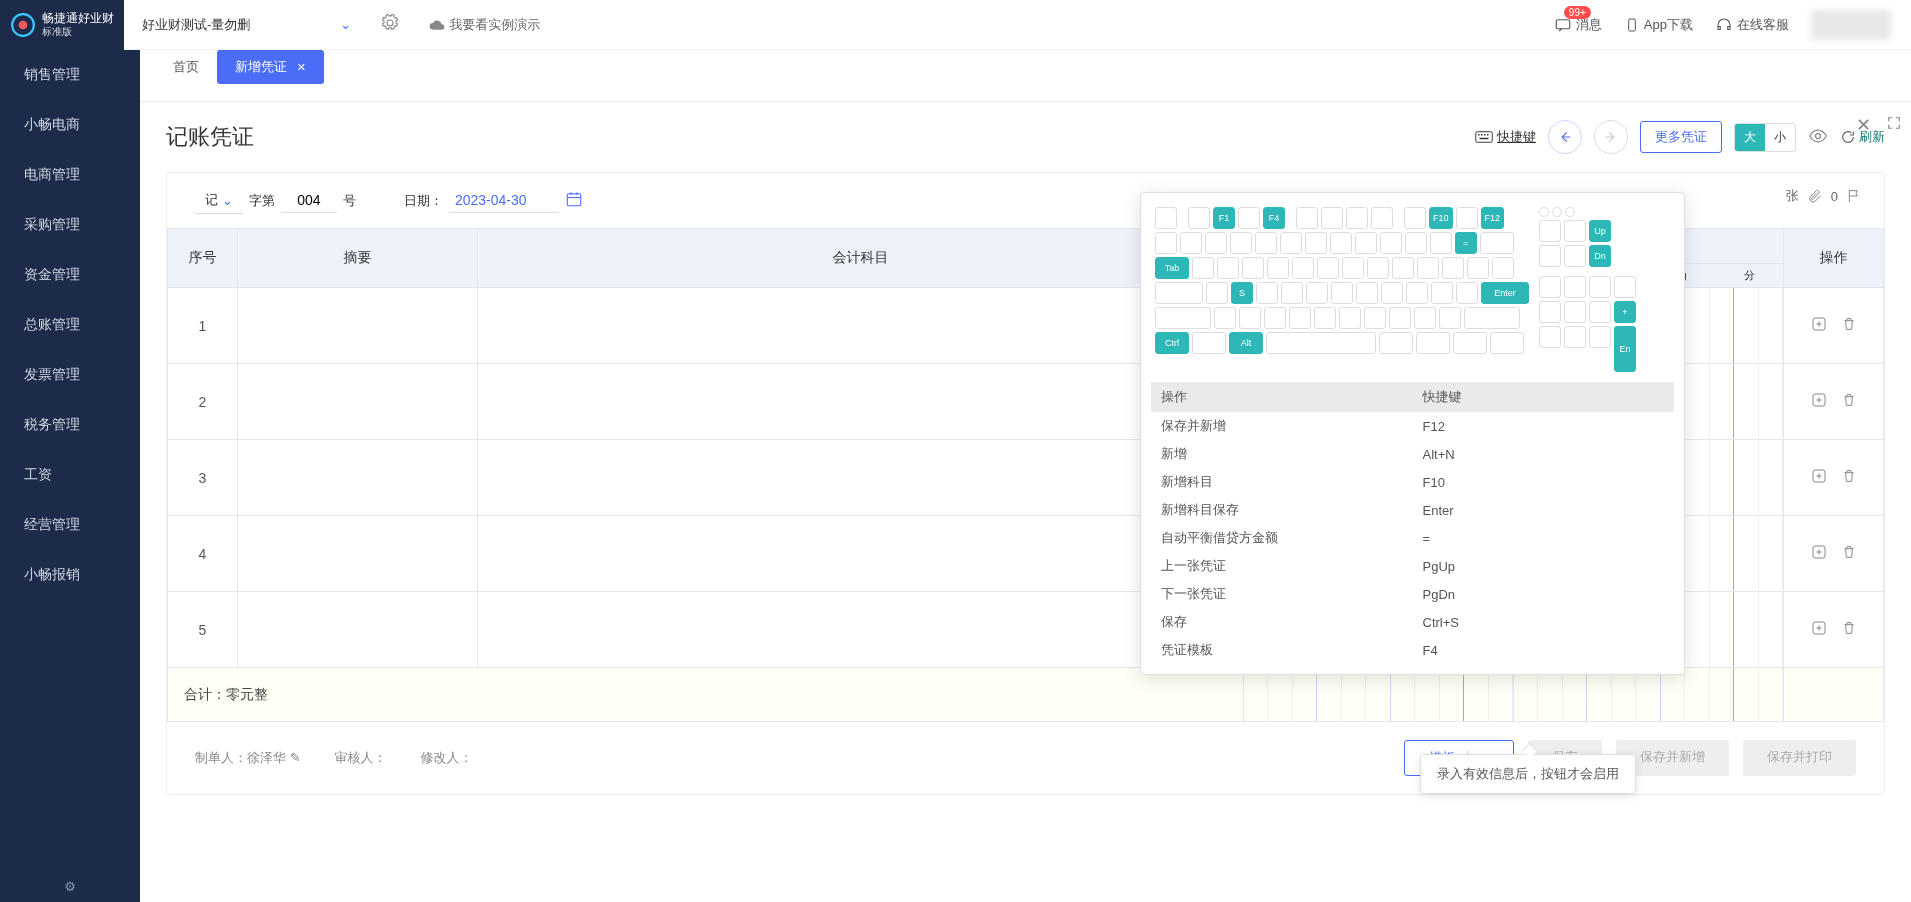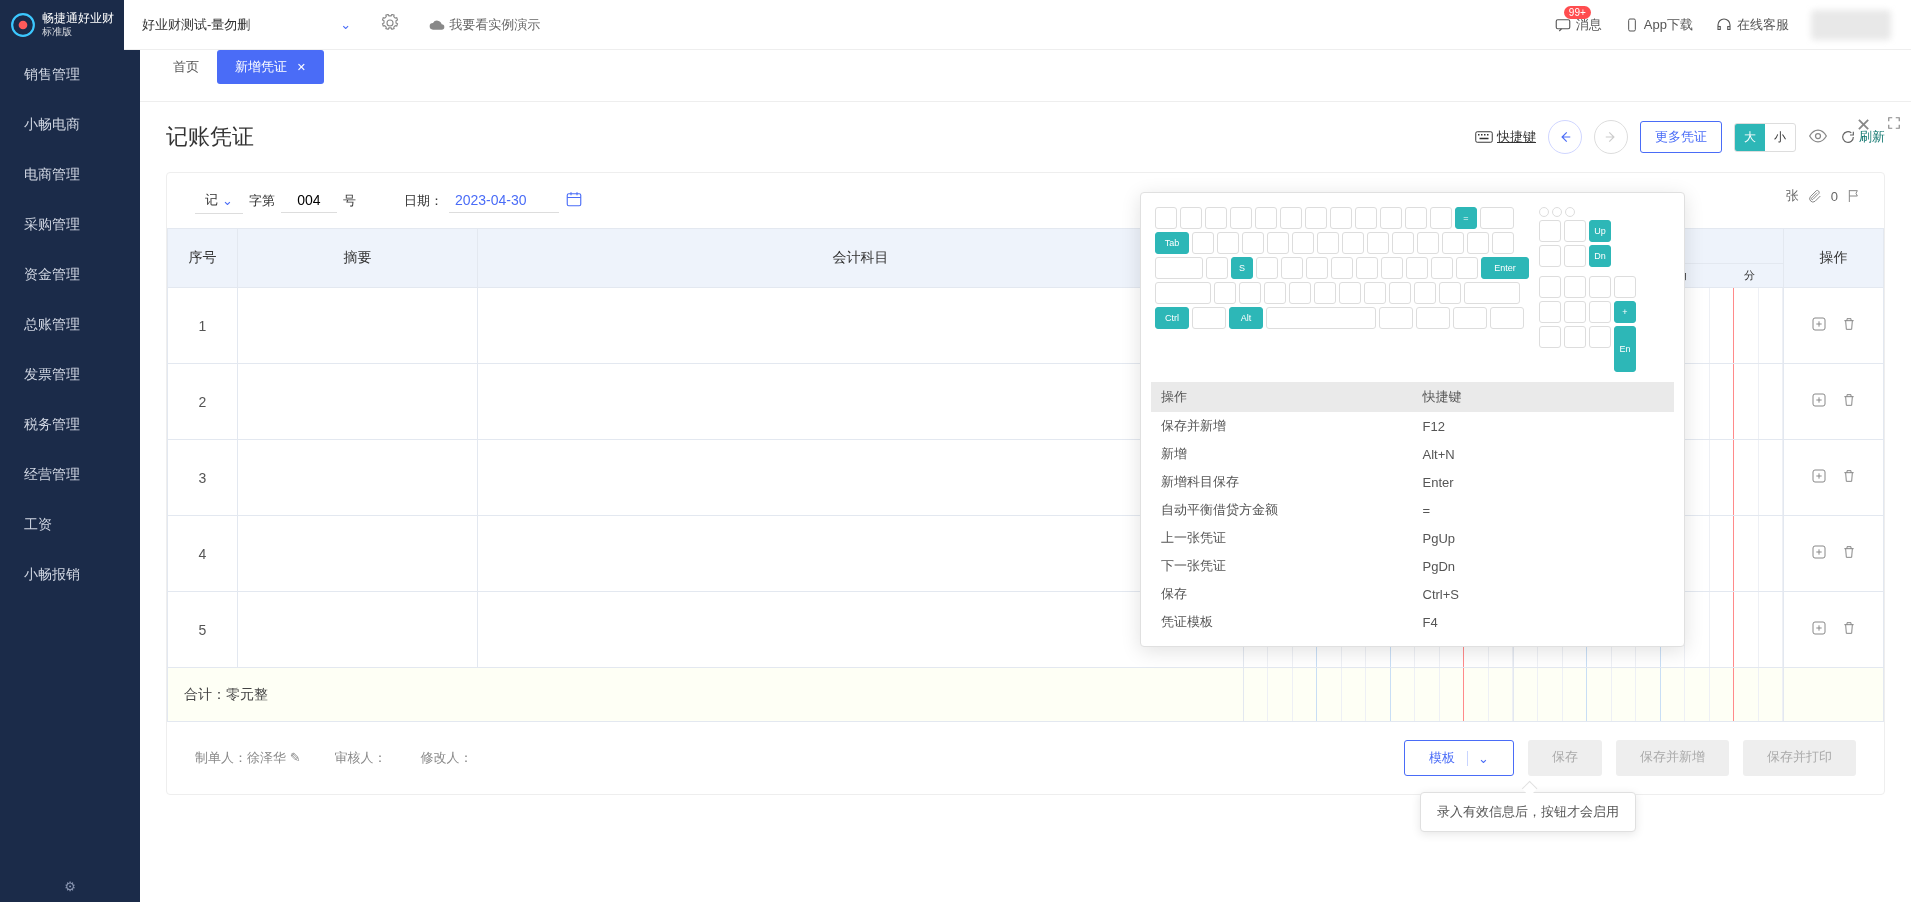--- a/index.html
+++ b/index.html
@@ -172,22 +172,22 @@
 
 <div class="sidebar">
   <div class="menu-item">销售管理</div>
   <div class="menu-item">小畅电商</div>
   <div class="menu-item">电商管理</div>
   <div class="menu-item">采购管理</div>
   <div class="menu-item">资金管理</div>
   <div class="menu-item">总账管理</div>
   <div class="menu-item">发票管理</div>
   <div class="menu-item">税务管理</div>
+  <div class="menu-item">工资</div>
   <div class="menu-item">经营管理</div>
-  <div class="menu-item">工资</div>
   <div class="menu-item">小畅报销</div>
   <div class="gear-footer">⚙</div>
 </div>
 
 <div class="main">
 
   <div class="tabs">
     <div class="tab">首页</div>
     <div class="tab active">
       <span>新增凭证</span>
@@ -592,20 +592,35 @@
       </div>
     </div>
   </div>
 </div>
 
 <div class="shortcut-popover">
   <div class="kb-area">
     <div class="kb-main">
       <div class="kb-row">
         <div class="key"></div>
+          <div class="key" style="margin-left:8px"></div>
+          <div class="key hl">F1</div>
+          <div class="key"></div>
+          <div class="key hl">F4</div>
+        <div class="key" style="margin-left:8px"></div>
+          <div class="key"></div>
+          <div class="key"></div>
+          <div class="key"></div>
+        <div class="key" style="margin-left:8px"></div>
+          <div class="key hl">F10</div>
+          <div class="key"></div>
+          <div class="key hl">F12</div>
+      </div>
+      <div class="kb-row">
+        <div class="key"></div>
           <div class="key"></div>
           <div class="key"></div>
           <div class="key"></div>
           <div class="key"></div>
           <div class="key"></div>
           <div class="key"></div>
           <div class="key"></div>
           <div class="key"></div>
           <div class="key"></div>
           <div class="key"></div>
@@ -715,20 +730,24 @@
     <tbody id="shortcut-rows">
         <tr>
           <td>保存并新增</td>
           <td>F12</td>
         </tr>
         <tr>
           <td>新增</td>
           <td>Alt+N</td>
         </tr>
         <tr>
+          <td>新增科目</td>
+          <td>F10</td>
+        </tr>
+        <tr>
           <td>新增科目保存</td>
           <td>Enter</td>
         </tr>
         <tr>
           <td>自动平衡借贷方金额</td>
           <td>=</td>
         </tr>
         <tr>
           <td>上一张凭证</td>
           <td>PgUp</td>
@@ -742,15 +761,15 @@
           <td>Ctrl+S</td>
         </tr>
         <tr>
           <td>凭证模板</td>
           <td>F4</td>
         </tr>
       </tbody>
   </table>
 </div>
 
-<div class="tooltip" style="left:1420px; top:792px;text-align:right;">
+<div class="tooltip" style="left:1420px; top:754px;text-align:right;">
   <span>录入有效信息后，按钮才会启用</span>
 </div>
 
 </body></html>

